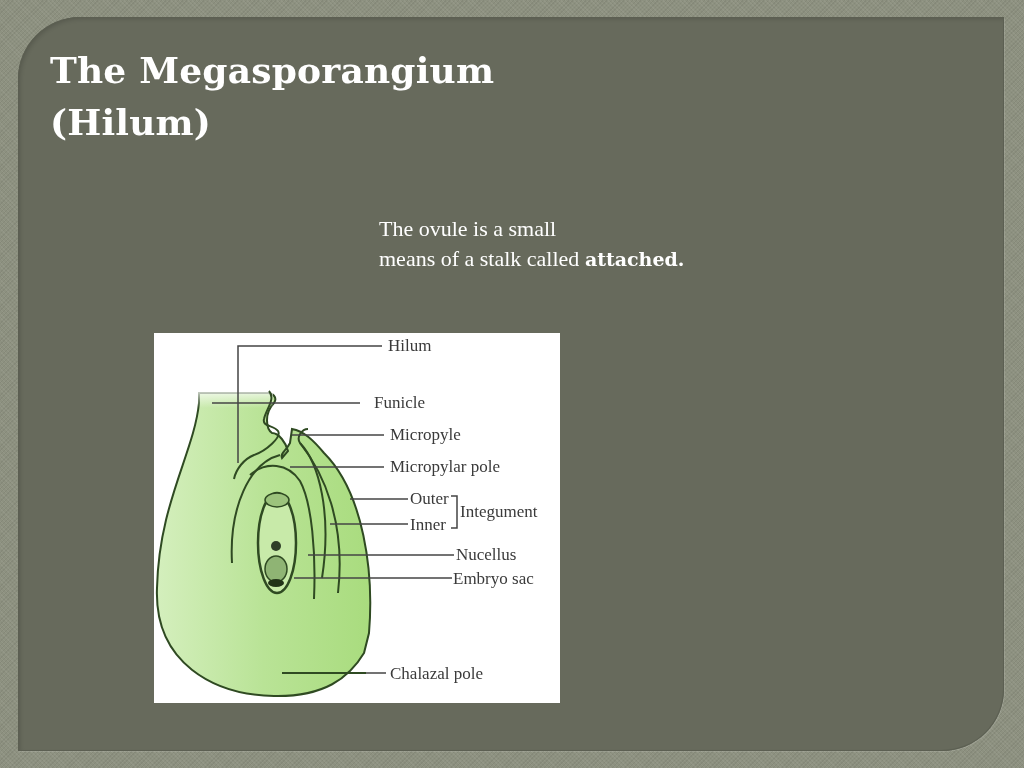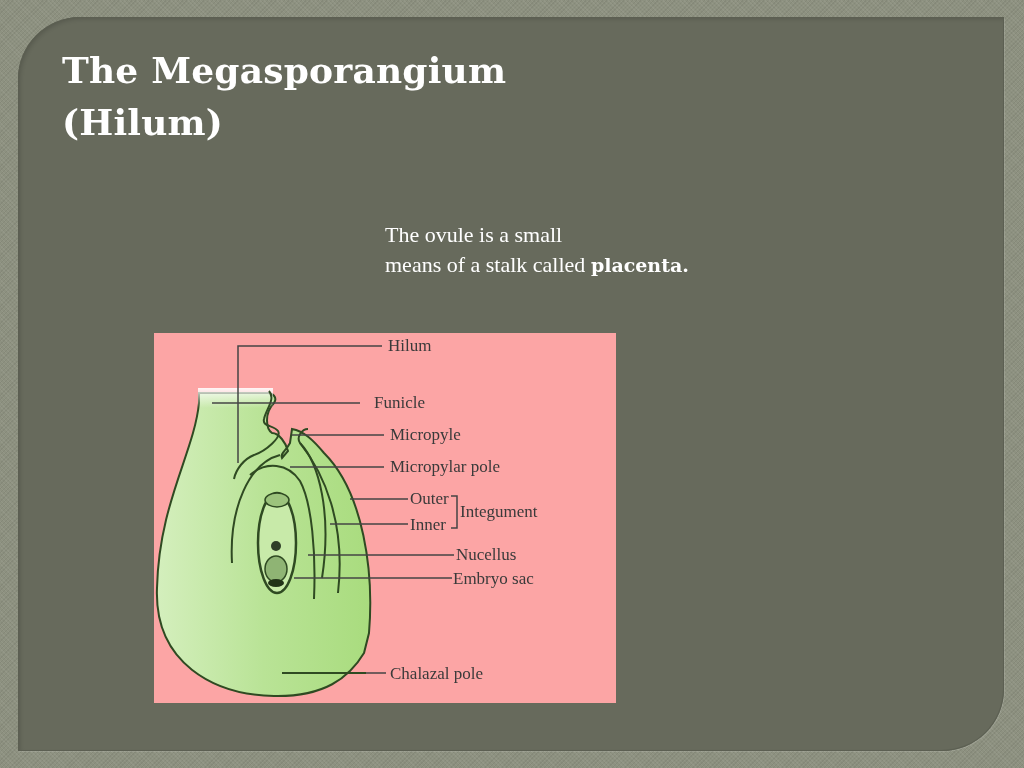--- a/index.html
+++ b/index.html
@@ -11,54 +11,54 @@
       repeating-linear-gradient(-45deg, rgba(0,0,0,0.06) 0 1px, transparent 1px 3px);
     font-family: "DejaVu Serif", serif;
   }
   .panel {
     position: absolute; left: 18px; top: 17px; width: 986px; height: 734px;
     background: #676a5c;
     border-radius: 62px 0 62px 0;
     box-shadow: inset 0 0 0 1px #5c5f52, inset 2px 2px 4px rgba(0,0,0,0.15), 1px 1px 0 rgba(255,255,255,0.12);
   }
   .title {
-    position: absolute; left: 62px; top: 44px; margin: 0;
+    position: absolute; left: 50px; top: 44px; margin: 0;
     color: #ffffff; font-family: "DejaVu Serif", serif; font-weight: bold;
     font-size: 36px; line-height: 52px; letter-spacing: 0.2px;
   }
   .title span { display: block; }
   .body-text {
-    position: absolute; left: 377px; top: 212px; margin: 8px;
+    position: absolute; left: 377px; top: 212px; margin: 2px;
     color: #ffffff; font-family: "Liberation Serif", serif;
     font-size: 22px; line-height: 30px;
   }
   .body-text span { display: block; white-space: nowrap; }
   .body-text b { font-family: "DejaVu Serif", serif; font-weight: bold; font-size: 19px; }
   .figure {
-    position: absolute; left: 154px; top: 333px; width: 462px; height: 370px;
-    background: #fca5a5;
+    position: absolute; left: 154px; top: 333px; width: 406px; height: 370px;
+    background: #ffffff;
   }
   .figure svg { position: absolute; left: 0; top: 0; }
   .lbl {
     font-family: "Liberation Serif", serif; font-size: 17px; fill: #3a3a3a;
   }
 </style>
 </head>
 <body>
 
 <div class="panel"></div>
 
 <h1 class="title">
   <span>The Megasporangium</span>
   <span>(Hilum)</span>
 </h1>
 
 <p class="body-text">
   <span>The ovule is a small</span>
-  <span><span style="display:inline">means of a stalk called </span><b>placenta.</b></span>
+  <span><span style="display:inline">means of a stalk called </span><b>attached.</b></span>
 </p>
 
 <div class="figure">
   <svg width="418" height="370" viewBox="0 0 418 370">
     <defs>
       <linearGradient id="ovg" x1="0" y1="0" x2="1" y2="0">
         <stop offset="0" stop-color="#d4efbd"></stop>
         <stop offset="0.5" stop-color="#b9e396"></stop>
         <stop offset="1" stop-color="#a9dc7e"></stop>
       </linearGradient>

